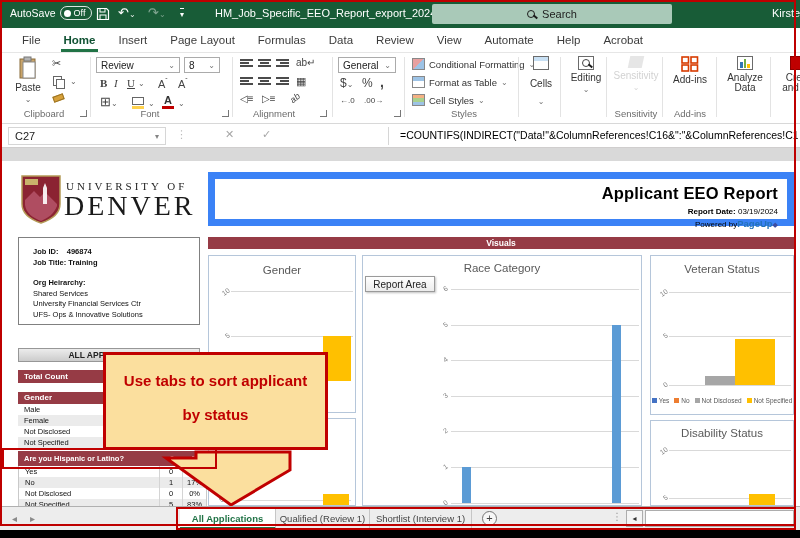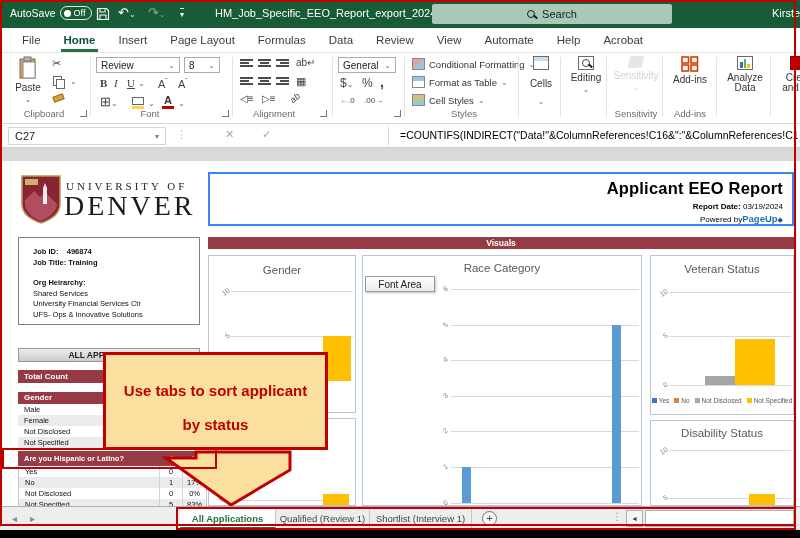--- a/index.html
+++ b/index.html
@@ -45,21 +45,21 @@
   
   .formulabar { position:absolute; left:0; top:124px; width:800px; height:24px; background:#fff; border-bottom:1px solid #D0CECE; }
   .namebox { position:absolute; left:8px; top:3px; width:158px; height:18px; border:1px solid #D6D6D6; background:#fff; font-size:11px; color:#222; display:flex; align-items:center; padding:0 6px; justify-content:space-between; }
   .fb-btn { position:absolute; top:4px; font-size:11px; color:#A6A6A6; }
   .fb-formula { position:absolute; left:400px; right:2px; top:5px; font-size:10.5px; color:#000; white-space:nowrap; overflow:hidden; }
 
   
   .content { position:absolute; left:0; top:148px; width:800px; height:358px; background:#fff; }
   .grayband { position:absolute; left:0; top:0; width:800px; height:13px; background:#D9D9D9; }
 
-  .hdrbox { position:absolute; left:208px; top:24px; width:586px; height:54px; border:2px solid #3b82f6; background:#fff; text-align:right; padding-right:9px; }
+  .hdrbox { position:absolute; left:208px; top:24px; width:586px; height:54px; border:7px solid #3b82f6; background:#fff; text-align:right; padding-right:9px; }
   .report-title { font-size:16.5px; font-weight:bold; color:#000; margin-top:5px; letter-spacing:.2px; }
   .report-sub { font-size:8px; color:#000; margin-top:4px; }
   .brand { color:#2272B9; font-weight:bold; font-size:9.5px; }
   .brand-dia { color:#3B4CA0; font-size:7px; }
 
   .logo-shield { position:absolute; left:20px; top:26px; }
   .logo-l1 { position:absolute; left:66px; top:32px; font-family:"Liberation Serif", serif; font-size:11px; letter-spacing:3px; color:#1f1f1f; }
   .logo-l2 { position:absolute; left:64px; top:42px; font-family:"Liberation Serif", serif; font-size:28px; letter-spacing:3px; color:#1a1a1a; }
 
   .visuals { position:absolute; left:208px; top:89px; width:586px; height:12px; background:#963B45; color:#fff; font-size:8.5px; font-weight:bold; text-align:center; line-height:12px; }
@@ -88,21 +88,21 @@
   .chart-title { position:absolute; left:0; right:0; text-align:center; color:#595959; font-size:11.5px; }
   .gridline { position:absolute; height:1px; background:#D9D9D9; }
   .tick { position:absolute; width:16px; font-size:7px; color:#7F7F7F; text-align:right; transform:rotate(-35deg); transform-origin:100% 50%; }
   .bar { position:absolute; }
   .legend { position:absolute; left:0; right:0; display:flex; justify-content:center; gap:5px; font-size:6.5px; color:#595959; align-items:center; }
   .leg-sq { width:5px; height:5px; display:inline-block; margin-right:2px; }
   .tooltip { position:absolute; left:365px; top:128px; width:70px; height:16px; background:linear-gradient(#FFFFFF,#ECECEC); border:1px solid #9A9A9A; box-shadow:1px 1px 2px rgba(0,0,0,.25); font-size:10px; color:#222; text-align:center; line-height:15px; z-index:20; }
 
   
   .callout { position:absolute; left:103px; top:204px; width:225px; height:98px; background:#FBDF9E; border:3px solid #C00000; z-index:40; text-align:center; color:#C00000; font-weight:bold; font-size:15px; }
-  .callout .l1 { margin-top:27px; }
+  .callout .l1 { margin-top:17px; }
   .callout .l2 { margin-top:17px; }
   .arrow-svg { position:absolute; left:140px; top:300px; z-index:41; }
 
   
   .anno { position:absolute; border:2px solid #C00000; z-index:60; pointer-events:none; }
 
   
   .tabbar { position:absolute; left:0; top:506px; width:800px; height:24px; background:#EDEDED; border-top:1px solid #B0B0B0; z-index:45; }
   .navarr { position:absolute; top:6px; font-size:10px; color:#8A8A8A; }
   .sheettab { position:absolute; top:0; height:23px; font-size:9.5px; line-height:23px; text-align:center; color:#444; border-right:1px solid #C6C6C6; background:#EDEDED; white-space:nowrap; overflow:hidden; }
@@ -473,21 +473,21 @@
       </div>
     <div id="chart-disability" class="chart-box" style="left:650px; top:272px; width:144px; height:86px;">
       <div class="chart-title" style="top:6px;">Disability Status</div>
     <div class="gridline" style="left: 18px; width: 122px; top: 29px;"></div>
         <div class="tick" style="left: 0px; top: 24px;">10</div>
         <div class="gridline" style="left: 18px; width: 122px; top: 77px;"></div>
         <div class="tick" style="left: 0px; top: 72px;">5</div>
         <div class="bar" style="left: 98px; width: 26px; top: 73px; height: 13px; background: rgb(255, 192, 0);"></div>
       </div>
 
-    <div class="tooltip">Font Area</div>
+    <div class="tooltip">Report Area</div>
 
     <div class="callout">
       <div class="l1">Use tabs to sort applicant</div>
       <div class="l2">by status</div>
     </div>
     <svg class="arrow-svg" width="200" height="62" viewBox="0 0 200 62">
       <polygon points="56,4 150,4 150,22 91,57 26,10 56,10" fill="#FBDF9E" stroke="#C00000" stroke-width="3" stroke-linejoin="miter"></polygon>
     </svg>
 
     <div class="anno" style="left:2px; top:300px; width:215px; height:21px;"></div>

